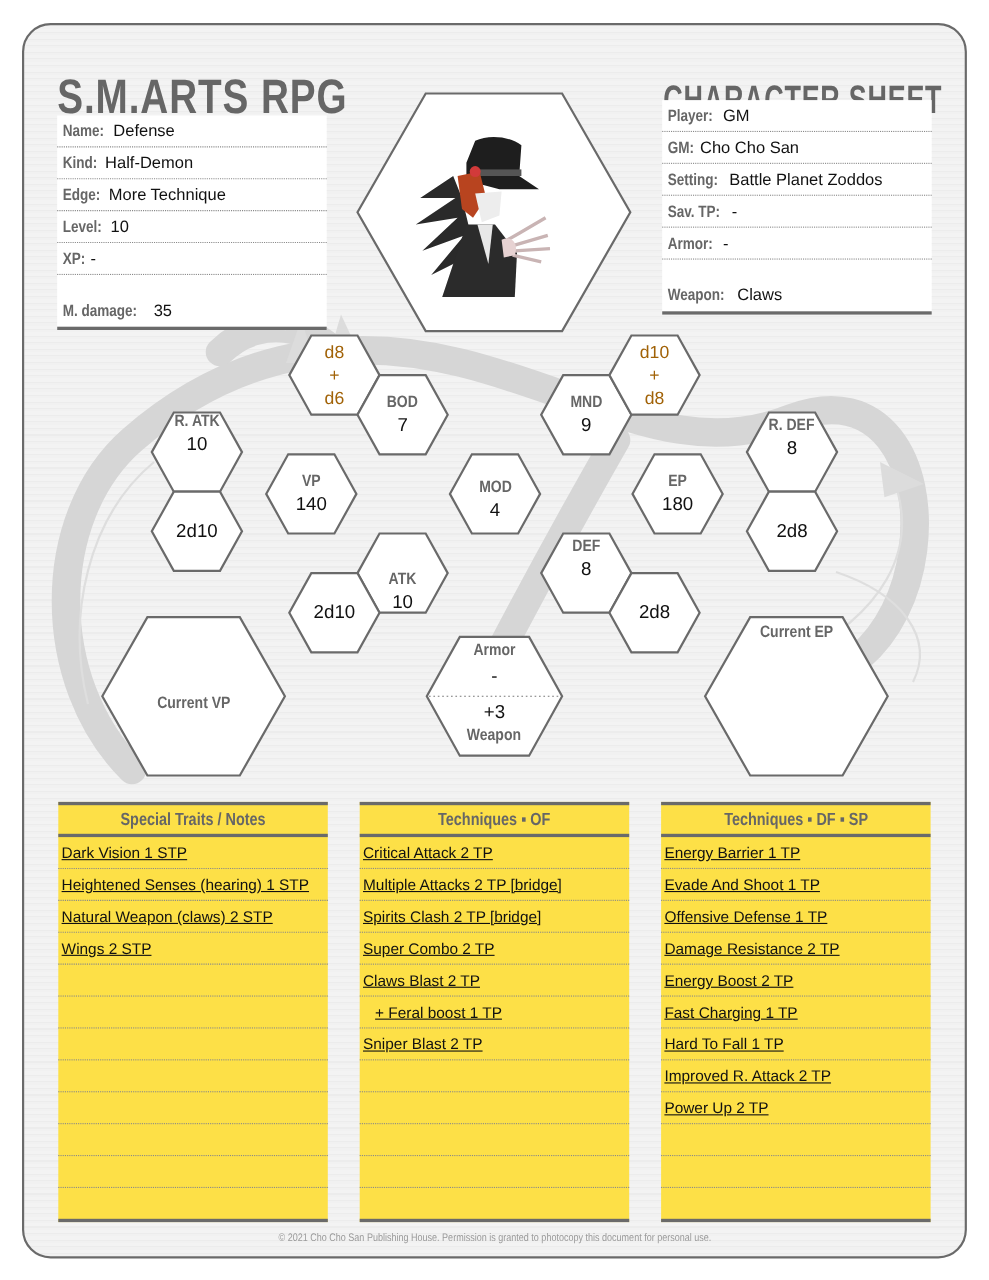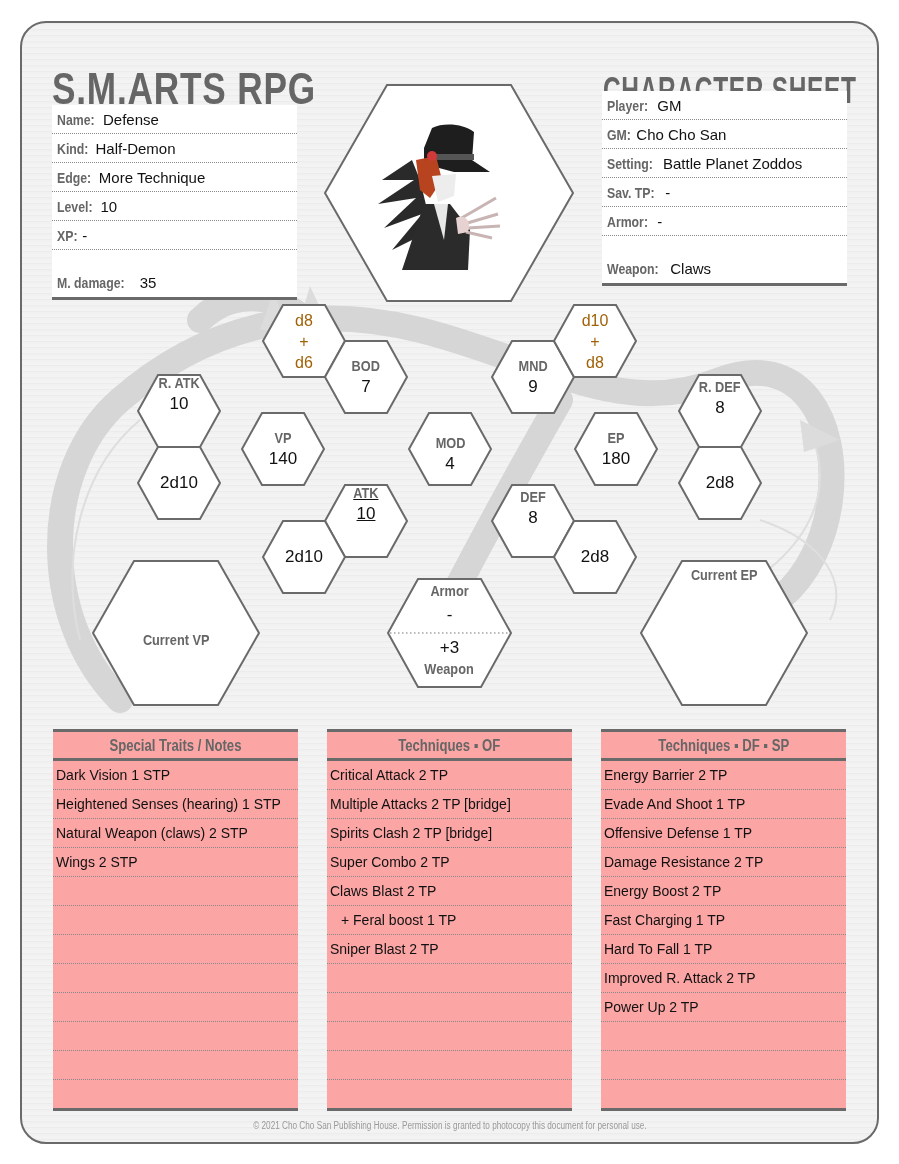--- a/index.html
+++ b/index.html
@@ -45,22 +45,22 @@
       text-align: center; line-height: 1.25;
     }
     .hex .hl {
       font-family: "Liberation Sans Narrow", "Liberation Sans", sans-serif; font-weight: bold; color: #666;
       font-size: 15px; transform: scaleX(0.85);
     }
     .hex .hv { font-size: 17px; color: #111; }
     .hex .dice { font-size: 16px; color: #a16207; line-height: 21px; }
 
     .list-box {
-      position: absolute; top: 729px; width: 245px; height: 382px; background: #fca5a5;
-      border-top: 3px solid #6a6a6a; border-bottom: 3px solid #6a6a6a;
+      position: absolute; top: 729px; width: 245px; height: 382px; background: #fde047;
+      border-top: 3px solid #6a6a6a; border-bottom: 3px solid #6a6a6a; text-decoration: underline;
     }
     .list-head {
       height: 29px; line-height: 28px; text-align: center; border-bottom: 3px solid #6a6a6a;
       font-family: "Liberation Sans Narrow", "Liberation Sans", sans-serif; font-weight: bold; color: #666; font-size: 16px;
     }
     .list-head span { display: inline-block; transform: scaleX(0.82); }
     .list-row {
       height: 29px; line-height: 28px; padding-left: 3px; font-size: 14px; white-space: nowrap;
       border-bottom: 1px dotted #888; overflow: hidden;
     }
@@ -249,21 +249,21 @@
   <div class="content">
     <div class="hl">EP</div>
     <div class="hv">180</div>
   </div>
 </div>
 
 <div class="hex" style="left:324px; top:484px; width:84px; height:74px;">
   <svg width="84" height="74">
       <polygon points="21,1 63,1 83,37 63,73 21,73 1,37" fill="#fff" stroke="#6a6a6a" stroke-width="2"></polygon>
     </svg>
-  <div class="content" style="justify-content:flex-start; text-decoration:underline;">
+  <div class="content" style="justify-content:flex-end; ">
     <div class="hl">ATK</div>
     <div class="hv">10</div>
   </div>
 </div>
 <div class="hex" style="left:262px; top:520px; width:84px; height:74px;">
   <svg width="84" height="74">
       <polygon points="21,1 63,1 83,37 63,73 21,73 1,37" fill="#fff" stroke="#6a6a6a" stroke-width="2"></polygon>
     </svg>
   <div class="content">
       <div class="hv">2d10</div>
@@ -346,21 +346,21 @@
   <div class="list-row">Sniper Blast 2 TP</div>
   <div class="list-row"></div>
   <div class="list-row"></div>
   <div class="list-row"></div>
   <div class="list-row"></div>
   <div class="list-row"></div>
 </div>
 
 <div class="list-box" style="left:601px;">
   <div class="list-head"><span>Techniques ▪ DF ▪ SP</span></div>
-  <div class="list-row">Energy Barrier 2 TP</div>
+  <div class="list-row">Energy Barrier 1 TP</div>
   <div class="list-row">Evade And Shoot 1 TP</div>
   <div class="list-row">Offensive Defense 1 TP</div>
   <div class="list-row">Damage Resistance 2 TP</div>
   <div class="list-row">Energy Boost 2 TP</div>
   <div class="list-row">Fast Charging 1 TP</div>
   <div class="list-row">Hard To Fall 1 TP</div>
   <div class="list-row">Improved R. Attack 2 TP</div>
   <div class="list-row">Power Up 2 TP</div>
   <div class="list-row"></div>
   <div class="list-row"></div>

